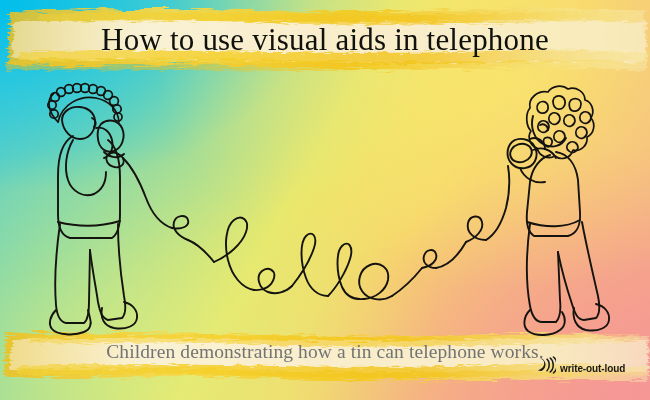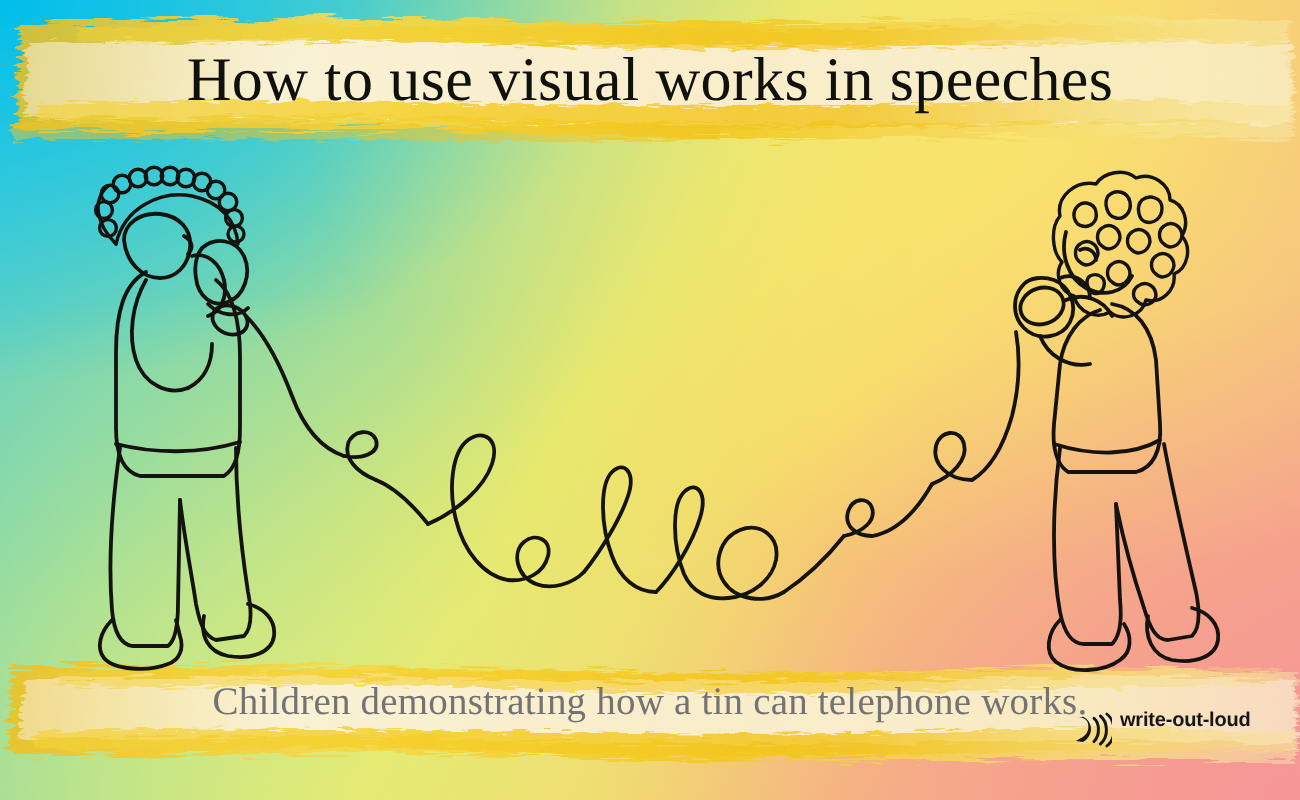--- a/index.html
+++ b/index.html
@@ -38,21 +38,21 @@
     position:absolute;left:0;right:0;top:340px;
     text-align:center;
     font-family:"Liberation Serif", serif;
     font-size:19.5px;line-height:24px;
     color:#737373;letter-spacing:.1px;
     white-space:nowrap;
   }
   
   .logo{
     position:absolute;left:536px;top:356px;
-    display:flex;align-items:flex-start;gap:4px;
+    display:flex;align-items:flex-end;gap:4px;
   }
   .logo-text{
     font-family:"Liberation Sans", sans-serif;
     font-size:10px;font-weight:bold;color:#171718;
     letter-spacing:-.1px;line-height:10px;
   }
   svg.art{position:absolute;left:0;top:0;}
 </style>
 </head>
 <body>
@@ -264,21 +264,21 @@
         <path d="M436,268 C 448,266 458,256 466,242"></path>
 
         <path d="M466,242 C 476,238 484,230 482,222 C 480,214 470,215 468,223
                  C 466,232 474,240 486,240"></path>
         <path d="M486,240 C 496,234 502,222 506,208
                  C 510,192 510,178 508,166"></path>
       </g>
     </g>
   </svg>
 
-  <div class="title">How to use visual works in speeches</div>
+  <div class="title">How to use visual aids in telephone</div>
 
   <div class="caption">Children demonstrating how a tin can telephone works.</div>
 
   <div class="logo">
     <svg width="20" height="18" viewBox="0 0 20 18">
       <path d="M2,3 C 2,3 5,2 7,4 C 8.6,5.6 8.6,9 7,11 C 5.5,13 3,13.5 2,14.5
                L 5.5,15 C 7.5,14 9.5,11.5 9.5,8.5 C 9.5,5.5 7.5,3.2 5.5,2.4 Z" fill="#171718"></path>
       <path d="M11,3.2 C 13.4,5 14.5,11 11,14.8" fill="none" stroke="#171718" stroke-width="1.5" stroke-linecap="round"></path>
       <path d="M14.2,2 C 17.6,4.6 18.8,12 14.2,16" fill="none" stroke="#171718" stroke-width="1.5" stroke-linecap="round"></path>
       <path d="M17.4,1 C 21.6,4.2 22.6,13 17.4,17" fill="none" stroke="#171718" stroke-width="1.4" stroke-linecap="round"></path>

